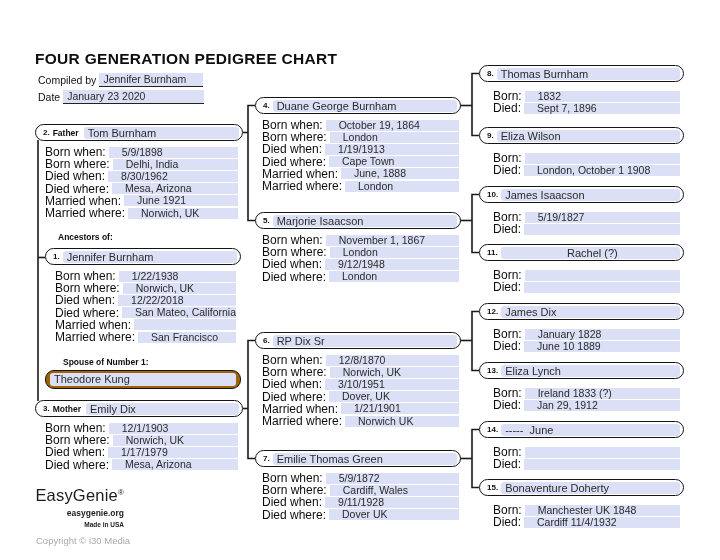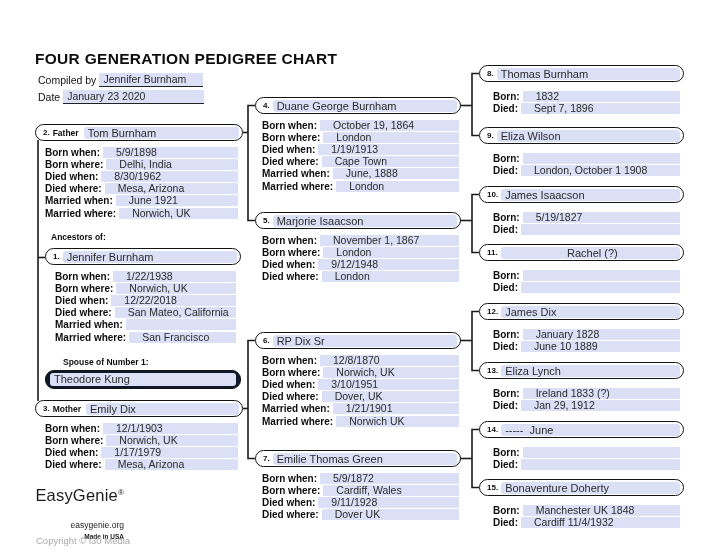--- a/index.html
+++ b/index.html
@@ -16,33 +16,33 @@
 
   .hline { display:flex; align-items:flex-end; }
   .hline.compiled { left:38px; top:73px; }
   .hline.dateline { left:38px; top:90px; }
   .hlabel { font-size:10.5px; color:#111; margin-right:3px; padding-bottom:1px; }
   .hfield { background:var(--fbg); border-bottom:1.2px solid #222; font-size:10.5px; height:14px; line-height:13px; padding-left:4px; color:#2a2a2a; white-space:nowrap; }
   .hfield.w1 { width:104px; }
   .hfield.w2 { width:141px; }
 
   .seclabel { font-size:8.5px; font-weight:bold; color:#0d0d0d; }
-  .lbl-ancestors { left:51px; top:232px; }
+  .lbl-ancestors { left:58px; top:232px; }
   .lbl-spouse { left:63px; top:357px; }
 
   .pbox { position:absolute; }
   .tbar { height:17px; border:1.7px solid #141414; border-radius:9px; background:#fff;
           display:flex; align-items:center; padding:0 3px 0 7px; position:relative; z-index:2; }
   .num { font-size:8px; font-weight:bold; color:#0d0d0d; margin-right:3px; white-space:nowrap; }
   .role { font-size:8.5px; font-weight:bold; color:#0d0d0d; margin-right:5px; white-space:nowrap; }
   .tname { flex:1; background:var(--fbg); height:12px; line-height:12px; font-size:11px;
            padding-left:4px; border-radius:3px; color:#2a2a2a; white-space:pre; overflow:hidden; }
   .rows { display:block; }
   .frow { display:flex; align-items:center; height:12.2px; }
-  .flbl { font-size:10px; font-weight:bold; color:#0d0d0d; margin-right:3px; white-space:nowrap; }
+  .flbl { font-size:12px; font-weight:normal; color:#0d0d0d; margin-right:3px; white-space:nowrap; }
   .fval { flex:1; background:var(--fbg); height:11px; line-height:11px; font-size:10.5px;
           padding-left:13px; color:#2a2a2a; white-space:nowrap; }
   .colL .rows { padding:5px 5px 0 10px; }
   .colM .rows { padding:5px 2px 0 7px; }
   .colR .rows { padding:8px 4px 0 14px; }
 
   .p2  { left:35px;  top:124px; width:208px; }
   .p1  { left:45px;  top:248px; width:196px; }
   .p3  { left:35px;  top:400px; width:208px; }
   .p4  { left:255px; top:97px;  width:206px; }
@@ -52,27 +52,27 @@
   .p8  { left:479px; top:65px;  width:205px; }
   .p9  { left:479px; top:127px; width:205px; }
   .p10 { left:479px; top:186px; width:205px; }
   .p11 { left:479px; top:244px; width:205px;text-align:center; }
   .p12 { left:479px; top:303px; width:205px; }
   .p13 { left:479px; top:362px; width:205px; }
   .p14 { left:479px; top:421px; width:205px; }
   .p15 { left:479px; top:479px; width:205px; }
 
   .spousebox { left:45px; top:370px; width:196px; height:19px; border:1.7px solid #141414;
-               border-radius:9px; background:#0f172a; display:flex; align-items:center; padding:0 4px; z-index:2; }
+               border-radius:9px; background:#a16207; display:flex; align-items:center; padding:0 4px; z-index:2; }
   .spousebox .tname { height:13px; line-height:13px; }
 
   .branding { left:32px; top:486px; width:92px; text-align:right; }
   .logo { font-size:16.5px; color:#1c1c1c; letter-spacing:.2px; }
   .logo sup { font-size:8px; }
-  .site { font-size:8.5px; font-weight:normal; color:#1c1c1c; margin-top:15px; }
+  .site { font-size:8.5px; font-weight:bold; color:#1c1c1c; margin-top:3px; }
   .madein { font-size:6.5px; font-weight:bold; color:#1c1c1c; margin-top:3px; }
   .copyright { left:36px; top:535px; font-size:9.5px; color:#a9a9a9; }
 </style>
 </head>
 <body>
 
 <svg class="connectors" viewBox="0 0 720 560" fill="none" stroke="#1a1a1a" stroke-width="1.6">
   <path d="M38 140 V401"></path>
   <path d="M38 257.5 H45"></path>
   <path d="M243 132.5 H248"></path>

